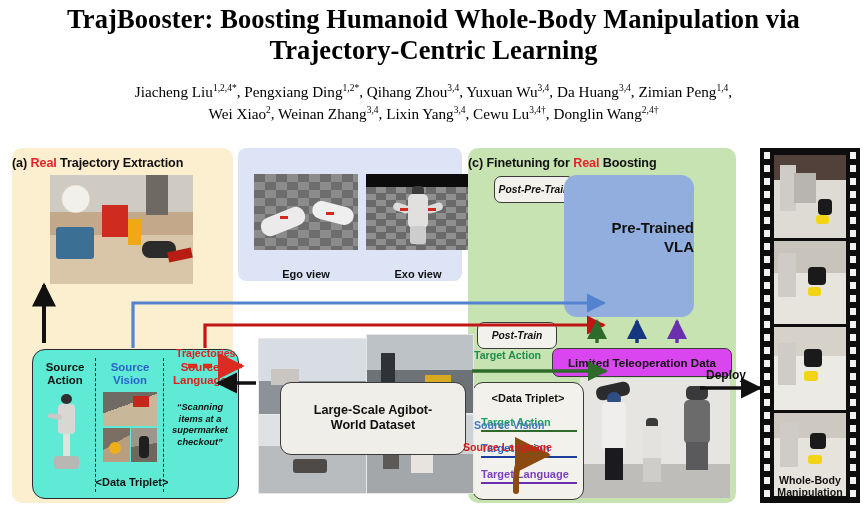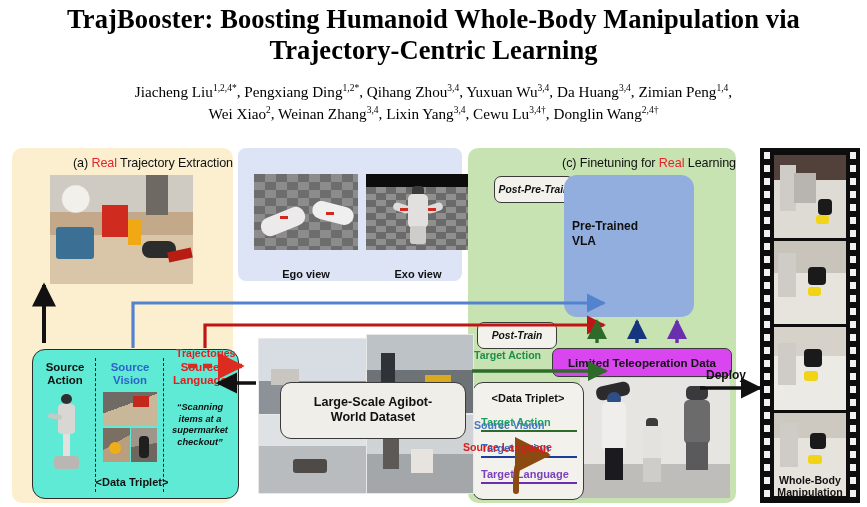--- a/index.html
+++ b/index.html
@@ -23,22 +23,22 @@
 
   
   #figure{position:absolute;left:0;top:143px;width:867px;height:364px;}
 
   .panel{position:absolute;border-radius:10px;}
   #panel-a{left:12px;top:5px;width:221px;height:355px;background:#FCEFCF;}
   #panel-b{left:238px;top:5px;width:224px;height:133px;background:#DCE4F6;border-radius:8px;}
   #panel-c{left:468px;top:5px;width:268px;height:355px;background:#C7E3B2;}
 
   .panel-title{
-    position:absolute;top:8px;width:100%;text-align:right;
-    font-size:12.6px;font-weight:normal;color:#111;letter-spacing:-0.1px;
+    position:absolute;top:8px;width:100%;text-align:left;
+    font-size:12.6px;font-weight:bold;color:#111;letter-spacing:-0.1px;
   }
   .panel-title .red{color:#E8222A;}
 
   
   .photo{position:absolute;background:#9c9689;overflow:hidden;}
 
   
   #photo-real{left:38px;top:27px;width:143px;height:109px;
     background:
       radial-gradient(circle at 18% 22%, #f2f0ea 0 9%, transparent 10%),
@@ -121,31 +121,31 @@
   #ag-b .o1{position:absolute;left:14px;top:18px;width:14px;height:30px;background:#2f3338;}
   #ag-b .o2{position:absolute;left:58px;top:40px;width:26px;height:16px;background:#d9a91f;}
   #ag-c{left:0px;top:80px;width:110px;height:78px;background:linear-gradient(180deg,#dfe2e4 0 40%,#b9bcbe 40% 100%);}
   #ag-c .o1{position:absolute;left:34px;top:44px;width:34px;height:14px;background:#4d4a47;border-radius:3px;}
   #ag-d{left:108px;top:80px;width:106px;height:78px;background:linear-gradient(180deg,#cfd3d6 0 50%,#a3a7aa 50% 100%);}
   #ag-d .o1{position:absolute;left:44px;top:34px;width:22px;height:24px;background:#e7e4df;}
   #ag-d .o2{position:absolute;left:16px;top:20px;width:16px;height:34px;background:#5c5956;}
   #agibot-label{
     position:absolute;left:22px;top:48px;width:176px;
     background:#F0EEE9;border:1.4px solid #3a3a3a;border-radius:11px;
-    padding:12px 4px;text-align:center;font-size:12.6px;font-weight:bold;color:#111;line-height:1.22;
+    padding:20px 4px;text-align:center;font-size:12.6px;font-weight:bold;color:#111;line-height:1.22;
   }
 
   
   #vla-box{
     position:absolute;left:96px;top:27px;width:130px;height:142px;
     background:#92AEDE;border-radius:13px;
   }
   #vla-text{
-    position:absolute;left:0;top:44px;width:100%;text-align:left;
-    font-size:12px;font-weight:bold;color:#101010;line-height:1.25;margin-left:8px;
+    position:absolute;left:0;top:44px;width:100%;text-align:right;
+    font-size:15px;font-weight:bold;color:#101010;line-height:1.25;
   }
   .tagbox{
     position:absolute;background:#F2F1EC;border:1.4px solid #3a3a3a;border-radius:7px;
     font-size:10.3px;font-weight:bold;font-style:italic;color:#111;
     display:flex;align-items:center;justify-content:center;
   }
   #tag-postpre{left:26px;top:28px;width:78px;height:25px;}
   #tag-post{left:9px;top:174px;width:78px;height:25px;}
 
   #teleop-box{
@@ -281,21 +281,21 @@
       <div class="ra"></div>
       <div class="rl"></div>
       <div class="rr"></div>
       <div class="leg"></div>
     </div>
     <div class="viewcap" id="cap-ego">Ego view</div>
     <div class="viewcap" id="cap-exo">Exo view</div>
   </div>
 
   <div class="panel" id="panel-c">
-    <div class="panel-title"><span>(c) Finetuning for </span><span class="red">Real</span><span> Learning</span></div>
+    <div class="panel-title"><span>(c) Finetuning for </span><span class="red">Real</span><span> Boosting</span></div>
 
     <div class="tagbox" id="tag-postpre">Post-Pre-Train</div>
     <div class="tagbox" id="tag-post">Post-Train</div>
 
     <div id="vla-box">
       <div id="vla-text">
         <span>Pre-Trained</span><br><span>VLA</span>
       </div>
     </div>
 

